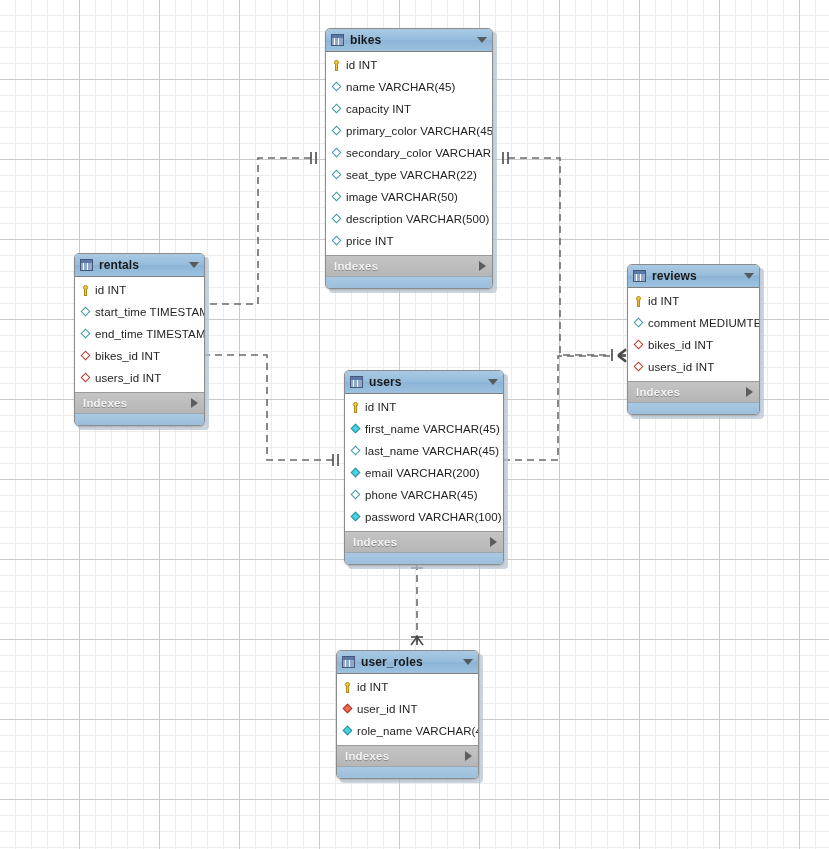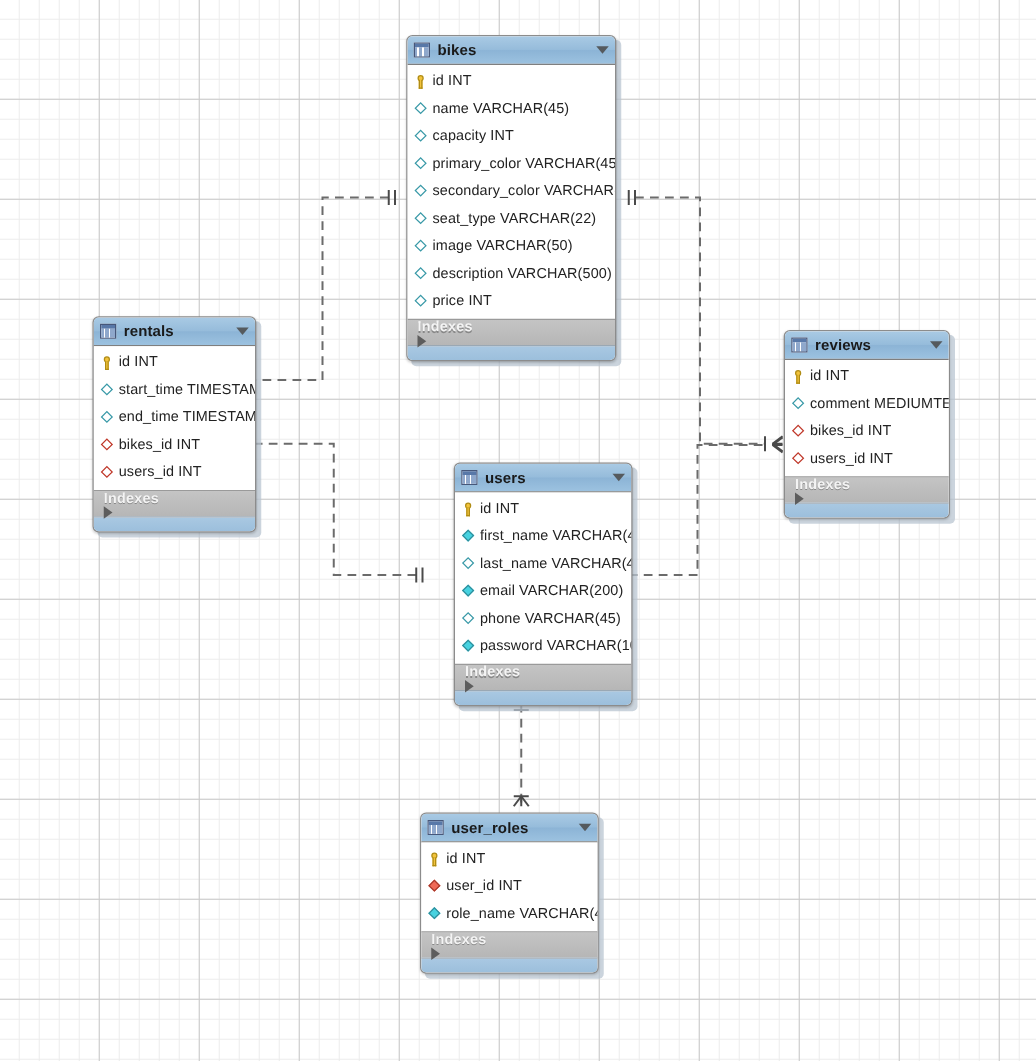--- a/index.html
+++ b/index.html
@@ -183,25 +183,25 @@
     box-sizing: border-box;
   }
   .mk-dia.d-hollow-teal::before { background: #ffffff; border: 1px solid #3a9aa8; }
   .mk-dia.d-solid-teal::before  { background: #46d2e0; border: 1px solid #2f8e9c; }
   .mk-dia.d-hollow-red::before  { background: #ffffff; border: 1px solid #c0392b; }
   .mk-dia.d-solid-red::before   { background: #ef6a57; border: 1px solid #a8392b; }
 
   
   .tf-indexes {
     display: flex;
+    align-items: center;
     height: 20px;
     padding: 0 6px 0 8px;
     background: linear-gradient(to bottom, #c4c4c4 0%, #b6b6b6 100%);
     border-top: 1px solid #9a9a9a;
-    flex-direction: column;
   }
   .tf-indexes-label {
     flex: 1 1 auto;
     font-size: 11.5px;
     font-weight: bold;
     color: #f4f4f4;
     text-shadow: 0 1px 0 rgba(0,0,0,.28);
     letter-spacing: .2px;
   }
   .tf-indexes-caret {
@@ -418,21 +418,21 @@
         </div>
       </div>
       <div class="tf-indexes">
         <span class="tf-indexes-label">Indexes</span>
         <span class="tf-indexes-caret"></span>
       </div>
       <div class="tf-foot"></div>
     </div>
   </div>
 
-  <div class="table-fig" style="left:363px; top:370px; width:143px;">
+  <div class="table-fig" style="left:344px; top:370px; width:160px;">
     <div class="tf-shadow"></div>
     <div class="tf-body">
       <div class="tf-header">
         <span class="tf-icon"></span>
         <span class="tf-title">users</span>
         <span class="tf-caret"></span>
       </div>
       <div class="tf-cols">
         <div class="tf-col">
           <span class="mk mk-key"></span>

